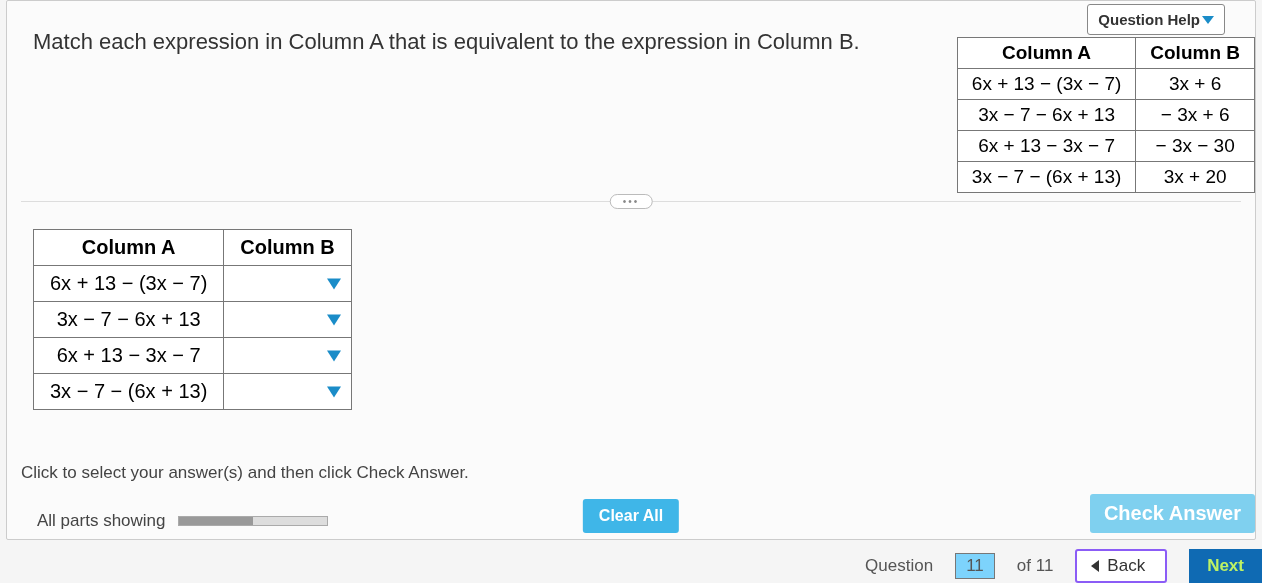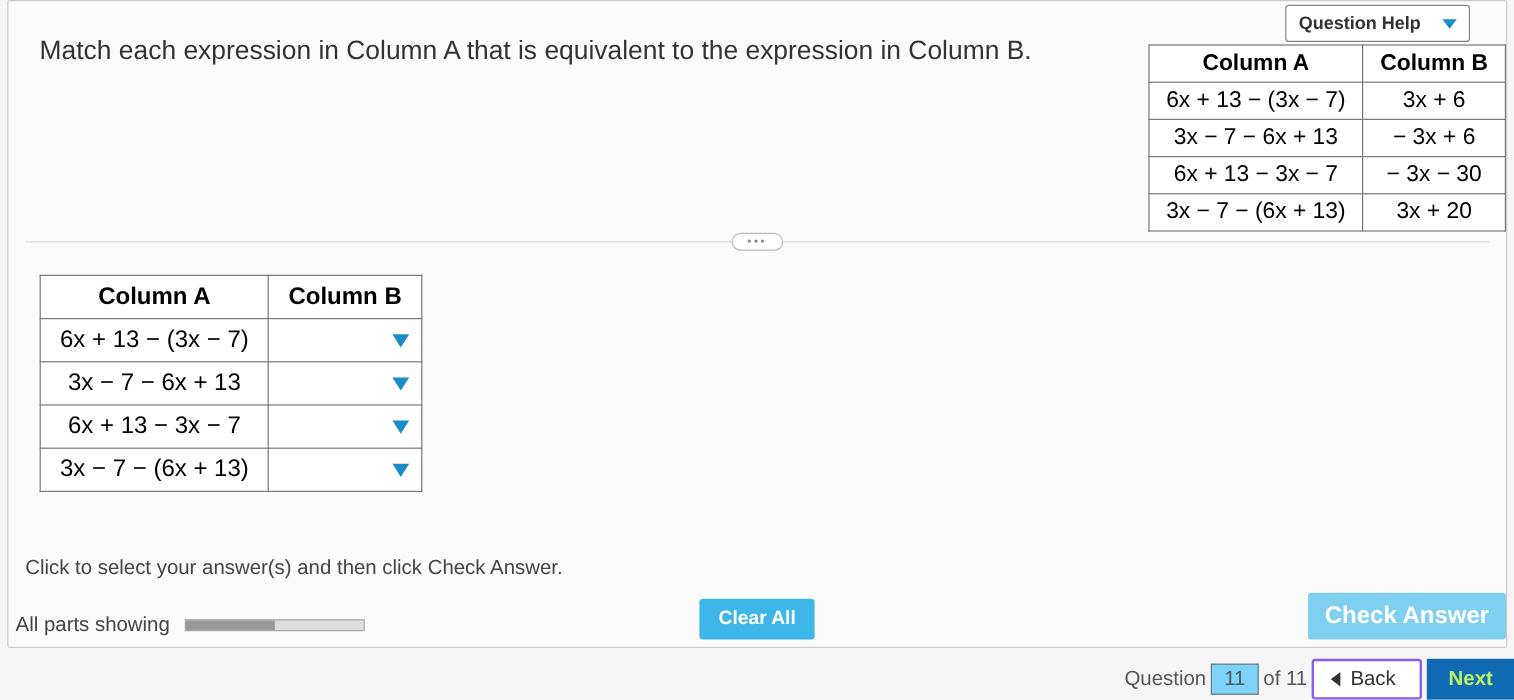--- a/index.html
+++ b/index.html
@@ -27,21 +27,21 @@
     background: #fff;
     border: 1px solid #888;
     border-radius: 3px;
     padding: 6px 10px;
     font-size: 15px;
     color: #333;
     font-weight: 600;
     cursor: pointer;
     display: flex;
     align-items: center;
-    gap: 18px;
+    gap: 2px;
   }
   .question-help-btn .dd {
     width: 0; height: 0;
     border-left: 6px solid transparent;
     border-right: 6px solid transparent;
     border-top: 8px solid #1a8cc8;
   }
   .prompt-text {
     position: absolute;
     top: 28px;
@@ -127,20 +127,21 @@
     bottom: 8px;
     left: 0; right: 0;
     display: flex;
     align-items: center;
     padding: 0 6px;
   }
   .parts-showing {
     font-size: 17px;
     color: #444;
     margin-right: 12px;
+    margin-left: 24px;
   }
   .progress {
     width: 150px; height: 10px;
     background: #ddd;
     border: 1px solid #aaa;
     position: relative;
   }
   .progress .fill {
     position: absolute; left:0; top:0; bottom:0;
     width: 50%;
@@ -176,21 +177,21 @@
     cursor: pointer;
   }
   .footer {
     position: absolute;
     bottom: 0;
     left: 6px; right: 0;
     height: 34px;
     display: flex;
     align-items: center;
     justify-content: flex-end;
-    gap: 4px;
+    gap: 22px;
     padding-right: 0;
     font-size: 17px;
     color: #555;
   }
   .q-box {
     border: 1px solid #777;
     background: #7dd3fc;
     padding: 2px 10px;
     min-width: 36px;
     text-align: center;

